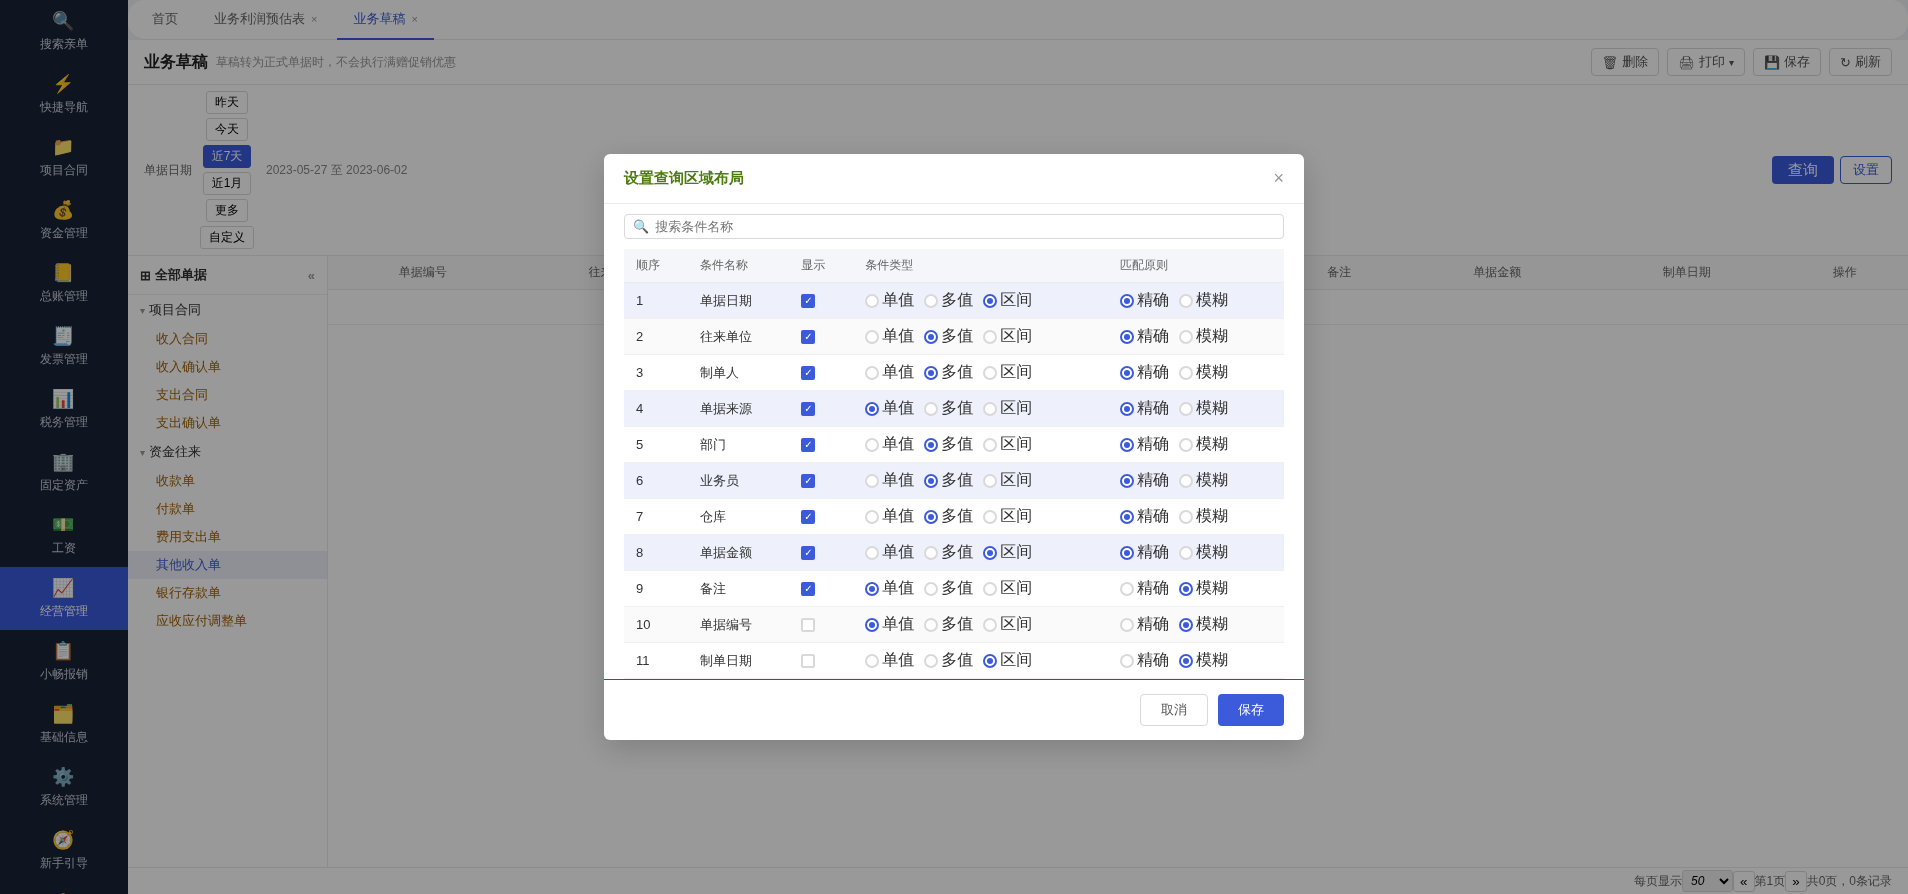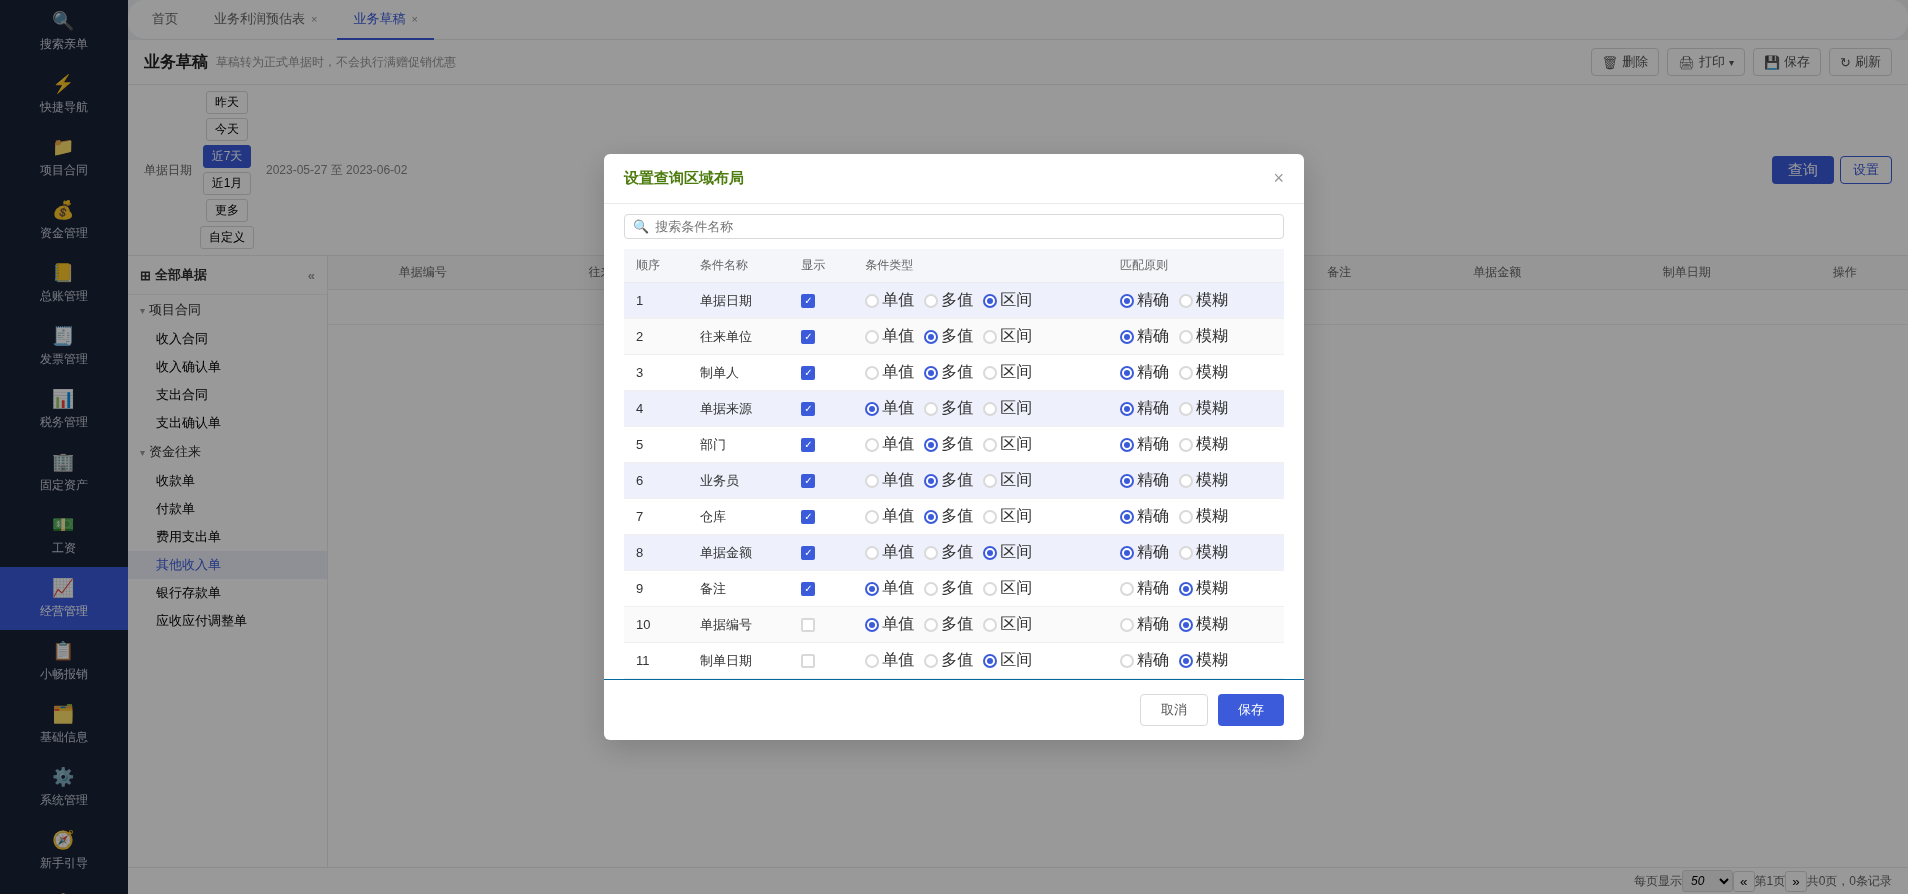--- a/index.html
+++ b/index.html
@@ -44,21 +44,21 @@
     
     .content-area { display: flex; flex: 1; overflow: hidden; }
 
     
     .left-nav { width: 200px; background: #fff; border-right: 1px solid #e8eaed; overflow-y: auto; flex-shrink: 0; }
     .left-nav-header { display: flex; align-items: center; justify-content: space-between; padding: 10px 12px; font-size: 13px; font-weight: bold; border-bottom: 1px solid #f0f0f0; }
     .collapse-icon { cursor: pointer; color: #999; }
     .nav-group { padding: 0; }
     .nav-group-title { display: flex; align-items: center; gap: 4px; padding: 6px 12px; font-size: 13px; color: #333; cursor: pointer; }
     .nav-group-title .arrow { font-size: 10px; color: #999; }
-    .nav-item { padding: 5px 12px 5px 28px; font-size: 13px; color: #000000; cursor: pointer; }
+    .nav-item { padding: 5px 12px 5px 28px; font-size: 13px; color: #a16207; cursor: pointer; }
     .nav-item.active { background: #eef1fb; color: #3b5bdb; }
 
     
     .table-area { flex: 1; overflow: auto; background: #fff; }
     .data-table { width: 100%; border-collapse: collapse; }
     .data-table th { background: #fafafa; border-bottom: 1px solid #e8eaed; padding: 8px 12px; font-size: 12px; color: #666; font-weight: normal; white-space: nowrap; }
     .data-table td { border-bottom: 1px solid #f0f0f0; padding: 8px 12px; font-size: 13px; white-space: nowrap; }
     .table-empty { text-align: center; padding: 40px; color: #999; font-size: 13px; }
 
     

